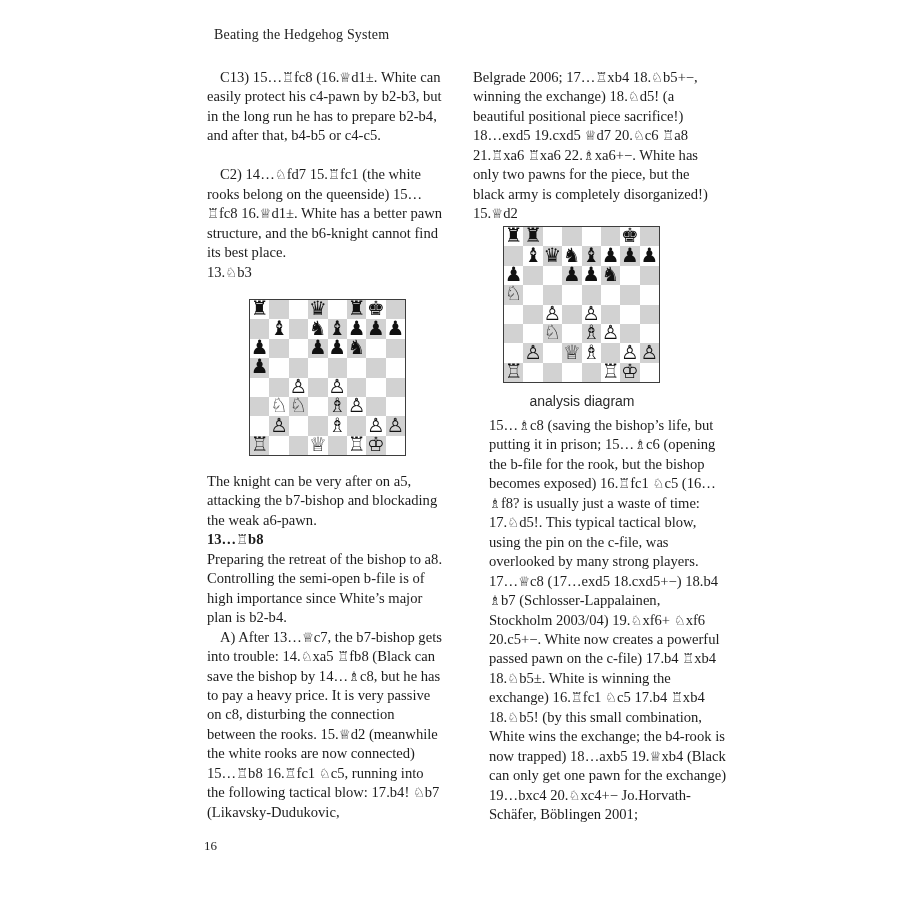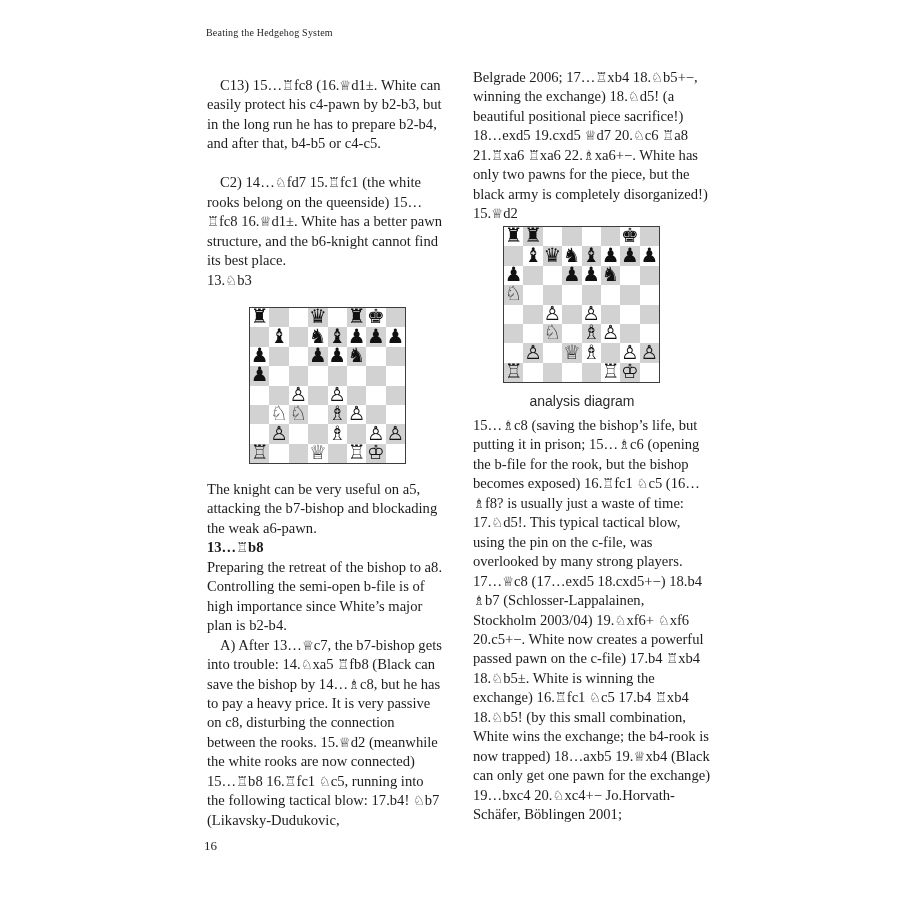--- a/index.html
+++ b/index.html
@@ -15,23 +15,23 @@
     color: #1a1a1a;
   }
   .page {
     position: relative;
     width: 915px;
     height: 915px;
     background: #ffffff;
   }
   .running-head {
     position: absolute;
-    left: 206px;
+    left: 214px;
     top: 27px;
-    font-size: 10px;
+    font-size: 14px;
     letter-spacing: 0.2px;
     color: #232323;
   }
   .folio {
     position: absolute;
     left: 204px;
     top: 838px;
     font-size: 13px;
     color: #232323;
   }
@@ -39,21 +39,21 @@
     position: absolute;
     left: 207px;
     top: 68px;
     width: 505px;
   }
   .col {
     position: absolute;
     top: 0;
     width: 238px;
   }
-  .col-left { left: 0; margin-top: 8px; }
+  .col-left { left: 0; }
   .col-right { left: 266px; }
 
   p.para {
     margin: 0;
     font-size: 14.6px;
     line-height: 19.45px;
     text-align: left;
     color: #1c1c1c;
     font-family: "Liberation Serif", "DejaVu Serif", serif;
   }
@@ -242,21 +242,21 @@
             <div class="sq light">
               <span class="glyph white-piece">♖</span>
             </div>
             <div class="sq dark">
               <span class="glyph white-piece">♔</span>
             </div>
             <div class="sq light"></div>
           </div>
         </div>
       <div id="left-body-2" style="position: absolute; left: 0px; top: 404px; width: 238px;">
-          <p class="para">The knight can be very useful on a5, attacking the b7-bishop and blockading the weak a6-pawn.</p>
+          <p class="para">The knight can be very after on a5, attacking the b7-bishop and blockading the weak a6-pawn.</p>
           <p class="para" style="font-weight: bold;">13…<span class="pc">♖</span>b8</p>
           <p class="para">Preparing the retreat of the bishop to a8. Controlling the semi-open b-file is of high importance since White’s major plan is b2-b4.</p>
           <p class="para indent">A)  After 13…<span class="pc">♕</span>c7, the b7-bishop gets into trouble: 14.<span class="pc">♘</span>xa5 <span class="pc">♖</span>fb8 (Black can save the bishop by 14…<span class="pc">♗</span>c8, but he has to pay a heavy price. It is very passive on c8, disturbing the connection between the rooks. 15.<span class="pc">♕</span>d2 (meanwhile the white rooks are now connected) 15…<span class="pc">♖</span>b8 16.<span class="pc">♖</span>fc1 <span class="pc">♘</span>c5, running into the following tactical blow: 17.b4! <span class="pc">♘</span>b7 (Likavsky-Dudukovic,</p>
         </div>
     </div>
 
     <div class="col col-right">
       <div id="right-body-top">
           <p class="para">Belgrade 2006; 17…<span class="pc">♖</span>xb4 18.<span class="pc">♘</span>b5+−, winning the exchange) 18.<span class="pc">♘</span>d5! (a beautiful positional piece sacrifice!) 18…exd5 19.cxd5 <span class="pc">♕</span>d7 20.<span class="pc">♘</span>c6 <span class="pc">♖</span>a8 21.<span class="pc">♖</span>xa6 <span class="pc">♖</span>xa6 22.<span class="pc">♗</span>xa6+−. White has only two pawns for the piece, but the black army is completely disorganized!) 15.<span class="pc">♕</span>d2</p>
         </div>
@@ -378,21 +378,21 @@
             <div class="sq light">
               <span class="glyph white-piece">♖</span>
             </div>
             <div class="sq dark">
               <span class="glyph white-piece">♔</span>
             </div>
             <div class="sq light"></div>
           </div>
           <div class="caption">analysis diagram</div>
         </div>
-      <div id="right-body-bottom" style="position: absolute; left: 0px; top: 348px; width: 238px;">
+      <div id="right-body-bottom" style="position: absolute; left: 16px; top: 348px; width: 238px;">
           <p class="para">15…<span class="pc">♗</span>c8 (saving the bishop’s life, but putting it in prison; 15…<span class="pc">♗</span>c6 (opening the b-file for the rook, but the bishop becomes exposed) 16.<span class="pc">♖</span>fc1 <span class="pc">♘</span>c5 (16…<span class="pc">♗</span>f8? is usually just a waste of time: 17.<span class="pc">♘</span>d5!. This typical tactical blow, using the pin on the c-file, was overlooked by many strong players. 17…<span class="pc">♕</span>c8 (17…exd5 18.cxd5+−) 18.b4 <span class="pc">♗</span>b7 (Schlosser-Lappalainen, Stockholm 2003/04) 19.<span class="pc">♘</span>xf6+ <span class="pc">♘</span>xf6 20.c5+−. White now creates a powerful passed pawn on the c-file) 17.b4 <span class="pc">♖</span>xb4 18.<span class="pc">♘</span>b5±. White is winning the exchange) 16.<span class="pc">♖</span>fc1 <span class="pc">♘</span>c5 17.b4 <span class="pc">♖</span>xb4 18.<span class="pc">♘</span>b5! (by this small combination, White wins the exchange; the b4-rook is now trapped) 18…axb5 19.<span class="pc">♕</span>xb4 (Black can only get one pawn for the exchange) 19…bxc4 20.<span class="pc">♘</span>xc4+− Jo.Horvath-Schäfer, Böblingen 2001;</p>
         </div>
     </div>
 
   </div>
 
   <div class="folio">16</div>
 
 </div>
 

